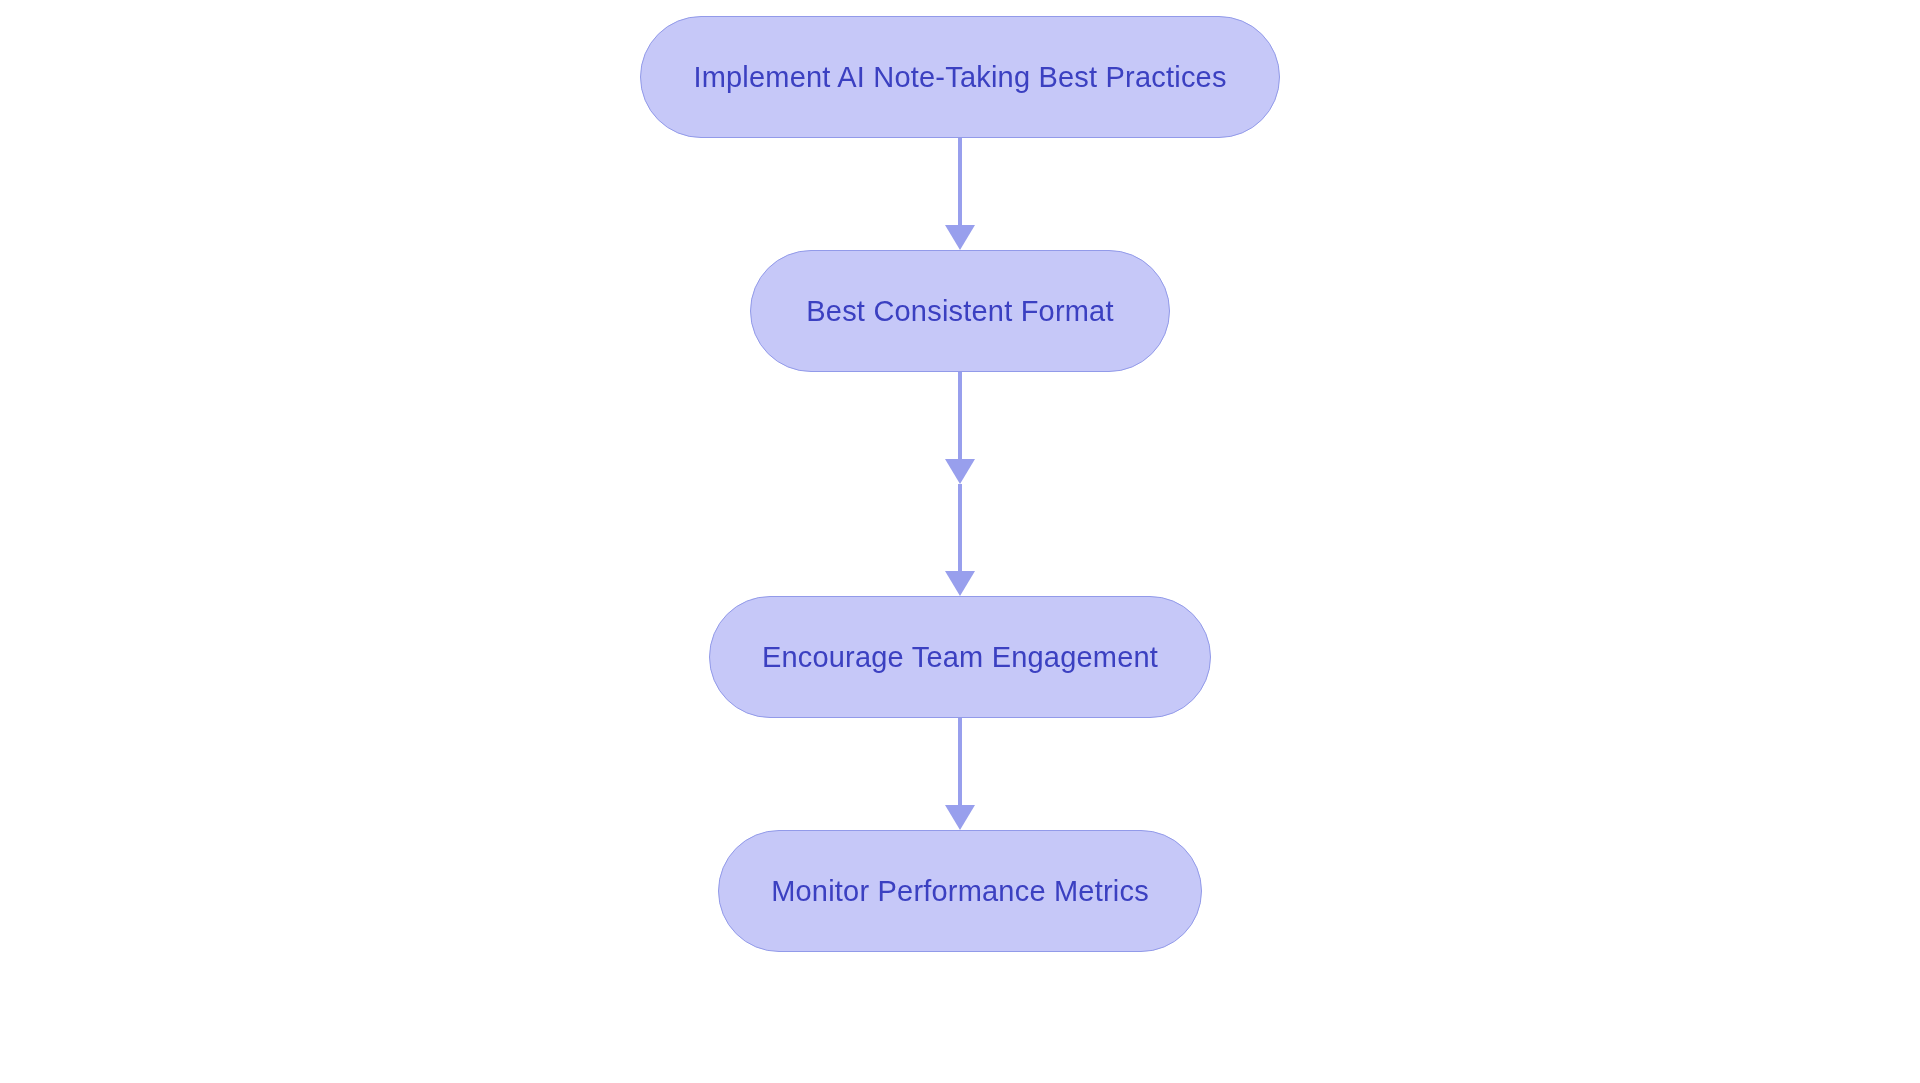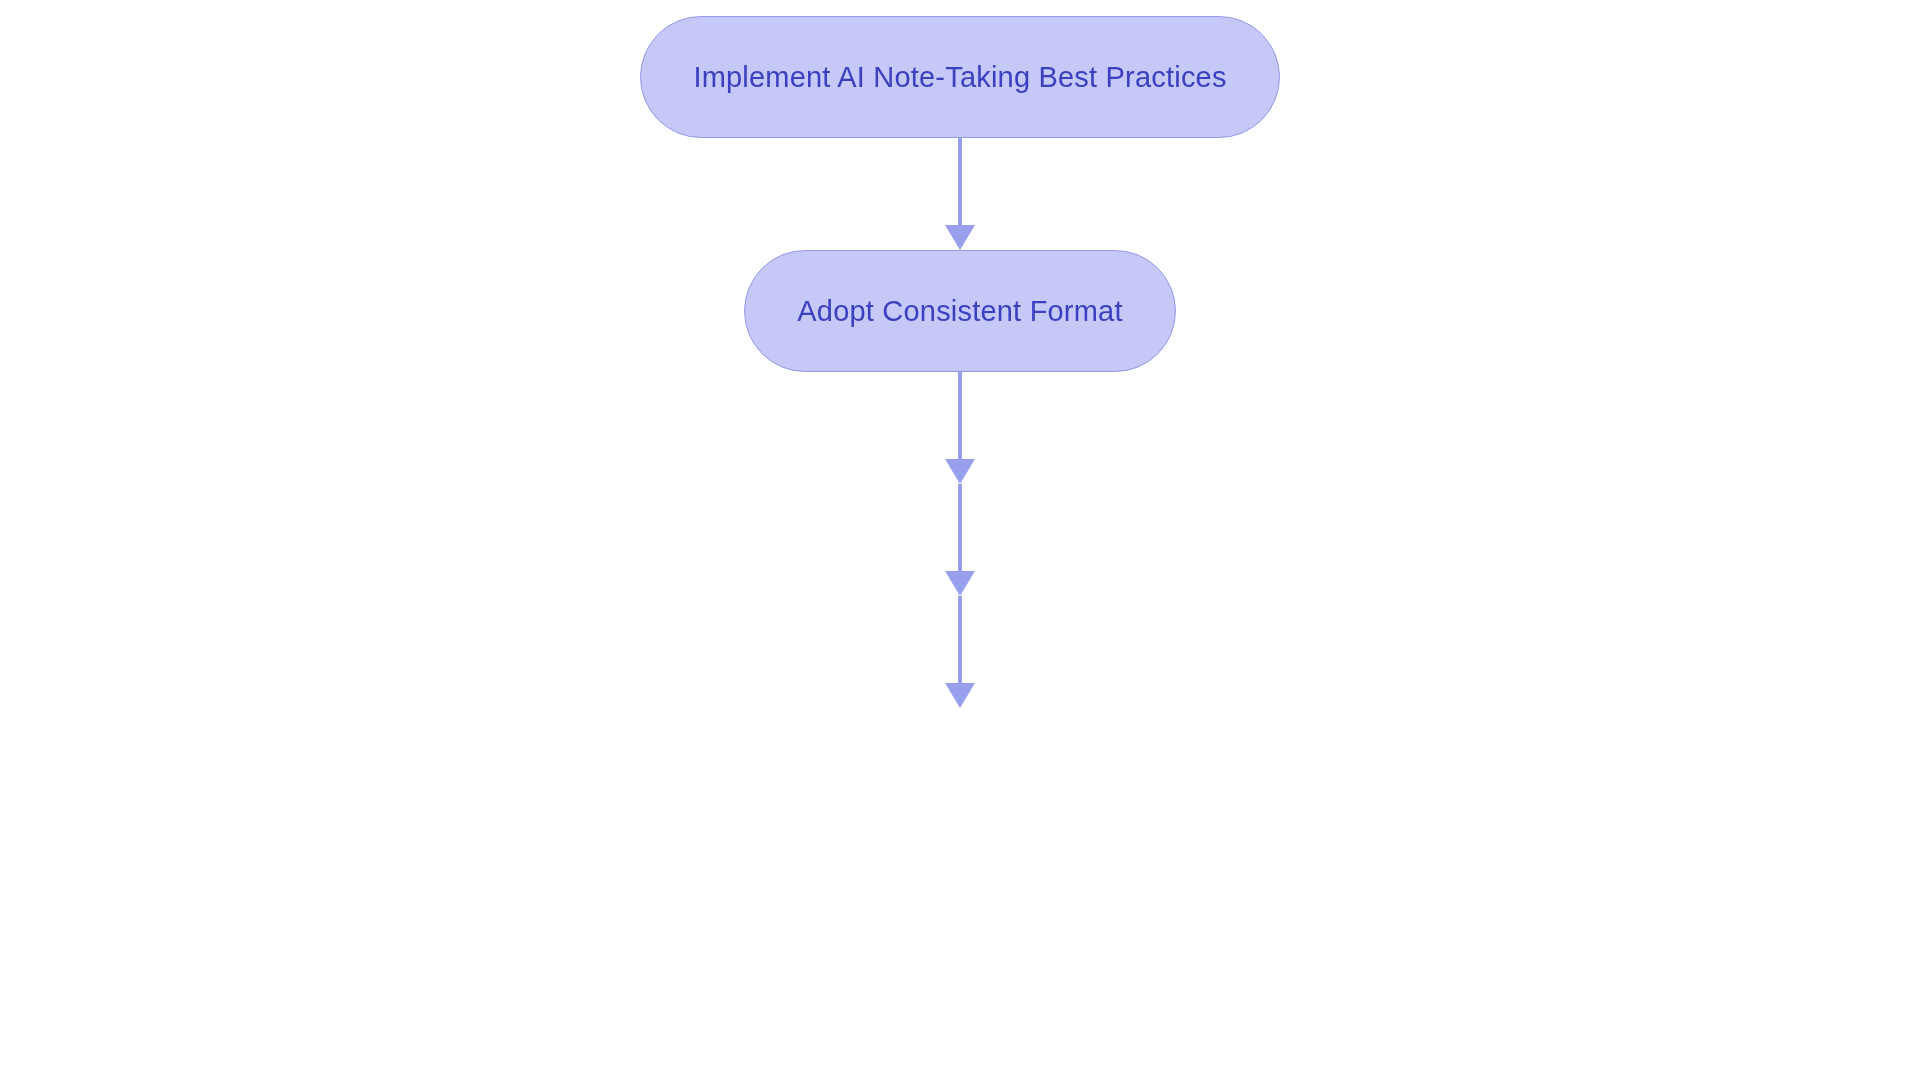--- a/index.html
+++ b/index.html
@@ -82,35 +82,41 @@
     <div class="node">
       <span class="node-label">Implement AI Note-Taking Best Practices</span>
     </div>
 
     <div class="connector">
       <div class="arrow-line"></div>
       <div class="arrow-head"></div>
     </div>
 
     <div class="node">
-      <span class="node-label">Adopt Consistent Format</span>
+      <span class="node-label">Best Consistent Format</span>
     </div>
 
     <div class="connector">
       <div class="arrow-line"></div>
       <div class="arrow-head"></div>
     </div>
 
 
     <div class="connector">
       <div class="arrow-line"></div>
       <div class="arrow-head"></div>
     </div>
 
+    <div class="node">
+      <span class="node-label">Encourage Team Engagement</span>
+    </div>
 
     <div class="connector">
       <div class="arrow-line"></div>
       <div class="arrow-head"></div>
     </div>
 
+    <div class="node">
+      <span class="node-label">Monitor Performance Metrics</span>
+    </div>
 
   </div>
 </div>
 
 </body></html>

